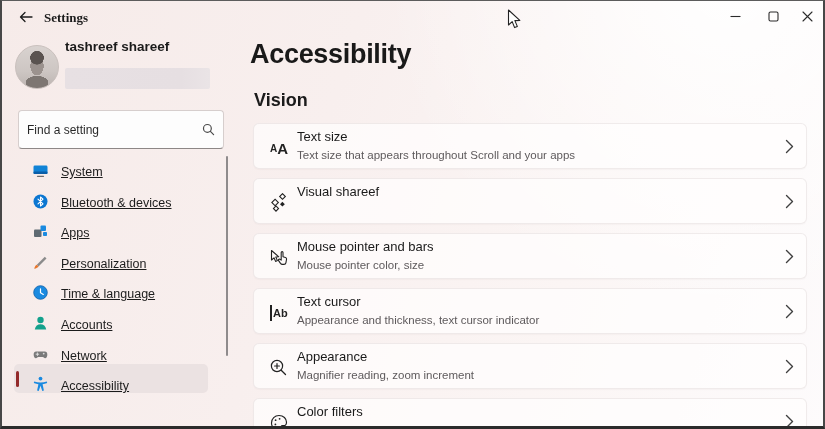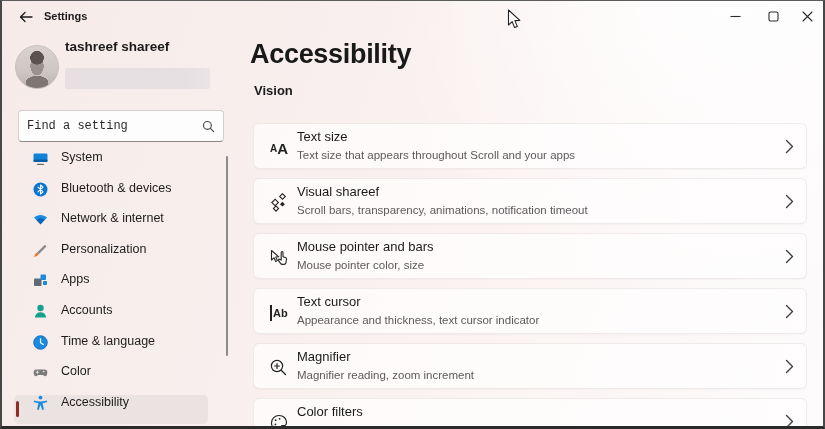--- a/index.html
+++ b/index.html
@@ -14,64 +14,64 @@
     border-left:2px solid #474747;
     border-right:2px solid #474747;
     border-bottom:3px solid #2b2b2b;
     color:#1b1b1b;
   }
 
   
   .titlebar { position:absolute; top:0; left:0; right:0; height:30px; }
   .back-btn { position:absolute; left:14px; top:7px; width:20px; height:18px;
     display:flex; align-items:center; justify-content:center; }
-  .app-title { position:absolute; left:42px; top:9px; font-size:11px; font-weight:700; color:#1b1b1b; }
+  .app-title { position:absolute; left:42px; top:9px; font-size:13px; font-weight:700; color:#1b1b1b;font-family:Liberation Serif, serif; }
   .win-btn { position:absolute; top:4px; width:28px; height:22px;
     display:flex; align-items:center; justify-content:center; }
   .win-btn.min { left:719px; } .win-btn.max { left:757px; } .win-btn.close { left:791px; }
 
   .cursor { position:absolute; left:505px; top:8px; z-index:50; }
 
   
   .sidebar { position:absolute; top:30px; left:0; width:232px; bottom:0; }
   .avatar { position:absolute; left:13px; top:14px; width:44px; height:44px; border-radius:50%;
     background:
       radial-gradient(circle at 50% 28%, #5a5350 0%, #5a5350 18%, rgba(0,0,0,0) 19%),
       radial-gradient(ellipse 11px 15px at 50% 48%, #9b928e 0%, #9b928e 60%, rgba(0,0,0,0) 61%),
       radial-gradient(ellipse 16px 10px at 50% 88%, #7d7672 0%, #7d7672 70%, rgba(0,0,0,0) 71%),
       linear-gradient(180deg,#d9d3d0 0%,#cdc6c3 60%,#bcb4b1 100%);
     border:1px solid #c9c0bd; }
   .profile-name { position:absolute; left:63px; top:8px; font-size:13.5px; font-weight:700; }
   .profile-redacted { position:absolute; left:63px; top:37px; width:145px; height:21px;
     background:linear-gradient(90deg,#e7e0e3 0%,#e6dfe2 80%,#eae4e6 100%); border-radius:2px; }
 
-  .searchbox { position:absolute; left:16px; top:79px; width:206px; height:32px;
+  .searchbox { position:absolute; left:16px; top:79px; width:206px; height:39px;
     background:#fdfdfd; border:1px solid #d6cecd; border-bottom:1px solid #8d8786;
-    border-radius:4px; display:flex; align-items:center; padding:0 8px;font-family:Liberation Mono, monospace; }
+    border-radius:4px; display:flex; align-items:center; padding:0 8px; }
   .searchbox input { flex:1; border:none; outline:none; background:transparent;
     font-size:12px; font-family:inherit; color:#1b1b1b; }
   .searchbox input::placeholder { color:#1b1b1b; opacity:.95; }
 
   .nav { position:absolute; left:12px; top:119px; width:194px; }
   .nav-item { position:relative; height:29px; margin-bottom:1.6px; border-radius:5px;
-    display:flex; align-items:flex-start; padding-left:18px; cursor:default; }
+    display:flex; align-items:flex-end; padding-left:18px; cursor:default;text-decoration:underline; }
   .nav-item .icon { width:17px; height:17px; display:flex; align-items:center; justify-content:center; }
   .nav-item .label { margin-left:12px; font-size:12.5px; color:#1c1c1c; }
   .nav-item.selected { background:#ebe2e2; }
   .nav-item.selected::before { content:""; position:absolute; left:2px; top:6.5px;
     width:3px; height:16px; border-radius:2px; background:#932a2a; }
 
   .scroll-thumb { position:absolute; left:224px; top:125px; width:2px; height:200px;
     background:#8f8b8c; border-radius:1px; }
 
   
   .main { position:absolute; top:30px; left:232px; right:0; bottom:0; }
   .page-title { position:absolute; left:16px; top:8px; font-size:27px; font-weight:700;
     letter-spacing:-0.3px; color:#191919; }
-  .section-label { position:absolute; left:20px; top:52px; font-size:13px; font-weight:700; }
+  .section-label { position:absolute; left:20px; top:59px; font-size:18px; font-weight:700; }
 
   .cards { position:absolute; left:19px; top:92px; width:554px; }
   .card { position:relative; height:46px; margin-bottom:9px; border-radius:6px;
     background:rgba(255,253,253,0.72); border:1px solid rgba(140,115,115,0.13);
     box-shadow:0 1px 1px rgba(120,90,90,0.04); }
   .card .c-icon { position:absolute; left:13px; top:12px; width:24px; height:24px;
     display:flex; align-items:center; justify-content:center; color:#222; }
   .card .c-title { position:absolute; left:43px; top:5px; font-size:13px; font-weight:400; color:#1a1a1a; }
   .card .c-sub { position:absolute; left:43px; top:24.5px; font-size:11.5px; color:#5e5a5c; }
   .card .chev { position:absolute; right:12px; top:15px; }
@@ -145,81 +145,72 @@
     <div class="nav-item">
       <span class="icon">
         <svg width="17" height="17" viewBox="0 0 17 17">
           <circle cx="8.5" cy="8.5" r="7" fill="#0b76d1"></circle>
           <path d="M8.5 4 V13 M8.5 4 L11 6.2 L6 10.8 M8.5 13 L11 10.8 L6 6.2" stroke="#ffffff" stroke-width="1.1" fill="none" stroke-linecap="round" stroke-linejoin="round"></path>
         </svg>
       </span>
       <span class="label">Bluetooth &amp; devices</span>
     </div>
 
-    <div class="nav-item">
-      <span class="icon">
-        <svg width="17" height="17" viewBox="0 0 17 17">
-          <path d="M2 6.5 C5.8 3 11.2 3 15 6.5 L8.5 13.5 Z" fill="#1a8ae0"></path>
-          <path d="M4.6 8.9 C7 6.8 10 6.8 12.4 8.9 L8.5 13.2 Z" fill="#0b64b4"></path>
-        </svg>
-      </span>
-      <span class="label">Network &amp; internet</span>
-    </div>
-
-    <div class="nav-item">
-      <span class="icon">
-        <svg width="17" height="17" viewBox="0 0 17 17">
-          <path d="M14.5 2.5 L6.5 10.5 L4.8 8.8 L12.8 0.8 Z" transform="translate(0,2)" fill="#8b8b8b"></path>
-          <path d="M6.5 12.5 L4.8 10.8 C3.6 11.2 2.8 12.6 2.2 14.8 C4.5 14.3 5.9 13.6 6.5 12.5 Z" fill="#e8762c"></path>
-        </svg>
-      </span>
-      <span class="label">Personalization</span>
-    </div>
 
     <div class="nav-item">
       <span class="icon">
         <svg width="17" height="17" viewBox="0 0 17 17">
           <rect x="2" y="6.5" width="7.5" height="7.5" rx="1" fill="#5f6a72"></rect>
           <rect x="8.5" y="2.5" width="5.5" height="5.5" rx="1" fill="#1a8ae0"></rect>
           <rect x="11" y="9" width="4" height="4" rx="0.8" fill="#1a8ae0"></rect>
         </svg>
       </span>
       <span class="label">Apps</span>
     </div>
 
     <div class="nav-item">
       <span class="icon">
         <svg width="17" height="17" viewBox="0 0 17 17">
-          <circle cx="8.5" cy="5" r="3.2" fill="#13a18c"></circle>
-          <path d="M2.8 14.5 C3.3 10.9 5.6 9.2 8.5 9.2 C11.4 9.2 13.7 10.9 14.2 14.5 Z" fill="#13a18c"></path>
-        </svg>
-      </span>
-      <span class="label">Accounts</span>
+          <path d="M14.5 2.5 L6.5 10.5 L4.8 8.8 L12.8 0.8 Z" transform="translate(0,2)" fill="#8b8b8b"></path>
+          <path d="M6.5 12.5 L4.8 10.8 C3.6 11.2 2.8 12.6 2.2 14.8 C4.5 14.3 5.9 13.6 6.5 12.5 Z" fill="#e8762c"></path>
+        </svg>
+      </span>
+      <span class="label">Personalization</span>
     </div>
 
     <div class="nav-item">
       <span class="icon">
         <svg width="17" height="17" viewBox="0 0 17 17">
           <circle cx="8.5" cy="8.5" r="6.8" fill="#1a8ae0"></circle>
           <circle cx="8.5" cy="8.5" r="6.8" fill="none" stroke="#0b5ea8" stroke-width="0.8"></circle>
           <path d="M8.5 4.8 V8.7 L11.3 10.4" stroke="#ffffff" stroke-width="1.2" fill="none" stroke-linecap="round"></path>
         </svg>
       </span>
       <span class="label">Time &amp; language</span>
     </div>
 
     <div class="nav-item">
       <span class="icon">
         <svg width="17" height="17" viewBox="0 0 17 17">
+          <circle cx="8.5" cy="5" r="3.2" fill="#13a18c"></circle>
+          <path d="M2.8 14.5 C3.3 10.9 5.6 9.2 8.5 9.2 C11.4 9.2 13.7 10.9 14.2 14.5 Z" fill="#13a18c"></path>
+        </svg>
+      </span>
+      <span class="label">Accounts</span>
+    </div>
+
+    <div class="nav-item">
+      <span class="icon">
+        <svg width="17" height="17" viewBox="0 0 17 17">
           <path d="M4.2 5.5 H12.8 C14.6 5.5 15.6 7.2 15.3 9.2 C15 11.2 14.2 12.3 13.1 12.2 C12.1 12.1 11.6 10.9 10.6 10.9 H6.4 C5.4 10.9 4.9 12.1 3.9 12.2 C2.8 12.3 2 11.2 1.7 9.2 C1.4 7.2 2.4 5.5 4.2 5.5 Z" fill="#7a7a7a"></path>
           <circle cx="11.7" cy="7.6" r="0.9" fill="#dcdcdc"></circle>
           <path d="M5.4 6.9 V9.5 M4.1 8.2 H6.7" stroke="#dcdcdc" stroke-width="1" stroke-linecap="round"></path>
         </svg>
       </span>
-      <span class="label">Color</span>
+      <span class="label">Network</span>
     </div>
 
     <div class="nav-item selected">
       <span class="icon">
         <svg width="17" height="17" viewBox="0 0 17 17">
           <circle cx="8.5" cy="2.6" r="1.9" fill="#1a8ae0"></circle>
           <path d="M2.2 5.4 C6.2 6.9 10.8 6.9 14.8 5.4 L15.2 6.9 C13.5 7.6 11.9 8 10.6 8.2 L11.9 14.6 L10.3 15 L8.5 9.8 L6.7 15 L5.1 14.6 L6.4 8.2 C5.1 8 3.5 7.6 1.8 6.9 Z" fill="#1a8ae0"></path>
         </svg>
       </span>
       <span class="label">Accessibility</span>
@@ -253,21 +244,20 @@
     <div class="card">
       <span class="c-icon">
         <svg width="20" height="20" viewBox="0 0 20 20">
           <rect x="11.5" y="1.5" width="4" height="4" transform="rotate(45 13.5 3.5)" stroke="#222" stroke-width="1.1" fill="none"></rect>
           <rect x="3.8" y="7.2" width="4.6" height="4.6" transform="rotate(45 6.1 9.5)" stroke="#222" stroke-width="1.1" fill="none"></rect>
           <rect x="11.7" y="9.5" width="3.4" height="3.4" transform="rotate(45 13.4 11.2)" fill="#222"></rect>
           <rect x="5.2" y="13.8" width="3.6" height="3.6" transform="rotate(45 7 15.6)" stroke="#222" stroke-width="1.1" fill="none"></rect>
         </svg>
       </span>
       <span class="c-title">Visual shareef</span>
-      <span class="c-sub">Scroll bars, transparency, animations, notification timeout</span>
       <span class="chev">
         <svg width="9" height="15" viewBox="0 0 9 15">
             <path d="M1.5 1.5 L7.5 7.5 L1.5 13.5" stroke="#3f3f3f" stroke-width="1.4" fill="none" stroke-linecap="round" stroke-linejoin="round"></path>
           </svg>
       </span>
     </div>
 
     <div class="card">
       <span class="c-icon">
         <svg width="20" height="20" viewBox="0 0 20 20">
@@ -301,21 +291,21 @@
     </div>
 
     <div class="card">
       <span class="c-icon">
         <svg width="20" height="20" viewBox="0 0 20 20">
           <circle cx="8" cy="8" r="5.6" stroke="#222" stroke-width="1.2" fill="none"></circle>
           <path d="M8 5.6 V10.4 M5.6 8 H10.4" stroke="#222" stroke-width="1.2" stroke-linecap="round"></path>
           <path d="M12.2 12.2 L16.5 16.5" stroke="#222" stroke-width="1.3" stroke-linecap="round"></path>
         </svg>
       </span>
-      <span class="c-title">Magnifier</span>
+      <span class="c-title">Appearance</span>
       <span class="c-sub">Magnifier reading, zoom increment</span>
       <span class="chev">
         <svg width="9" height="15" viewBox="0 0 9 15">
             <path d="M1.5 1.5 L7.5 7.5 L1.5 13.5" stroke="#3f3f3f" stroke-width="1.4" fill="none" stroke-linecap="round" stroke-linejoin="round"></path>
           </svg>
       </span>
     </div>
 
     <div class="card">
       <span class="c-icon">

